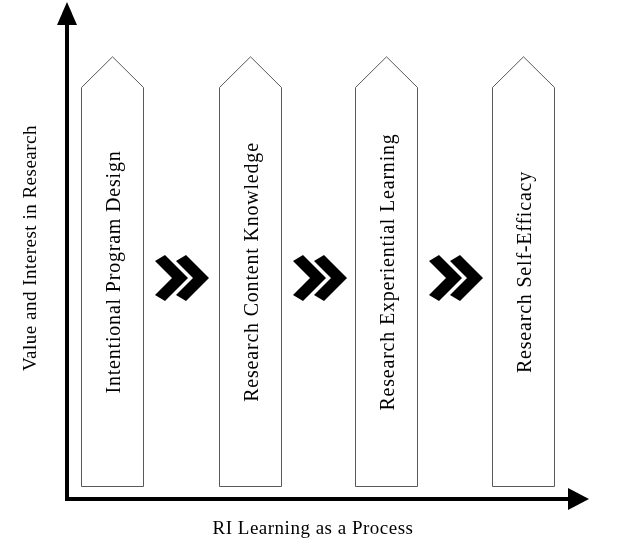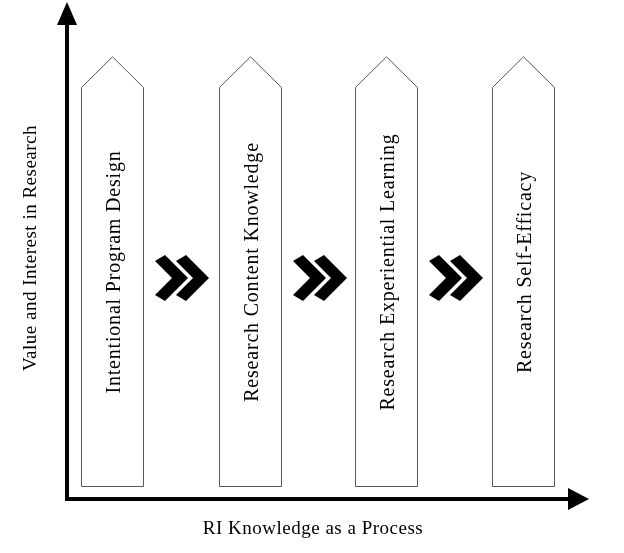--- a/index.html
+++ b/index.html
@@ -70,21 +70,21 @@
 <body>
 
 <div class="canvas">
 
   <div class="y-axis-line"></div>
   <div class="y-axis-arrowhead"></div>
   <div class="x-axis-line"></div>
   <div class="x-axis-arrowhead"></div>
 
   <div class="y-label">Value and Interest in Research</div>
-  <div class="x-label">RI Knowledge as a Process</div>
+  <div class="x-label">RI Learning as a Process</div>
 
   <div class="stage" style="left:81px">
     <svg width="63" height="431" viewBox="0 0 63 431">
       <polygon class="stage-shape-poly" points="0.5,31.5 31.5,0.8 62.5,31.5 62.5,430.5 0.5,430.5"></polygon>
     </svg>
     <span class="stage-label">Intentional Program Design</span>
   </div>
 
   <div class="chevron" style="left:154px">
     <svg width="55" height="48" viewBox="0 0 55 48">

